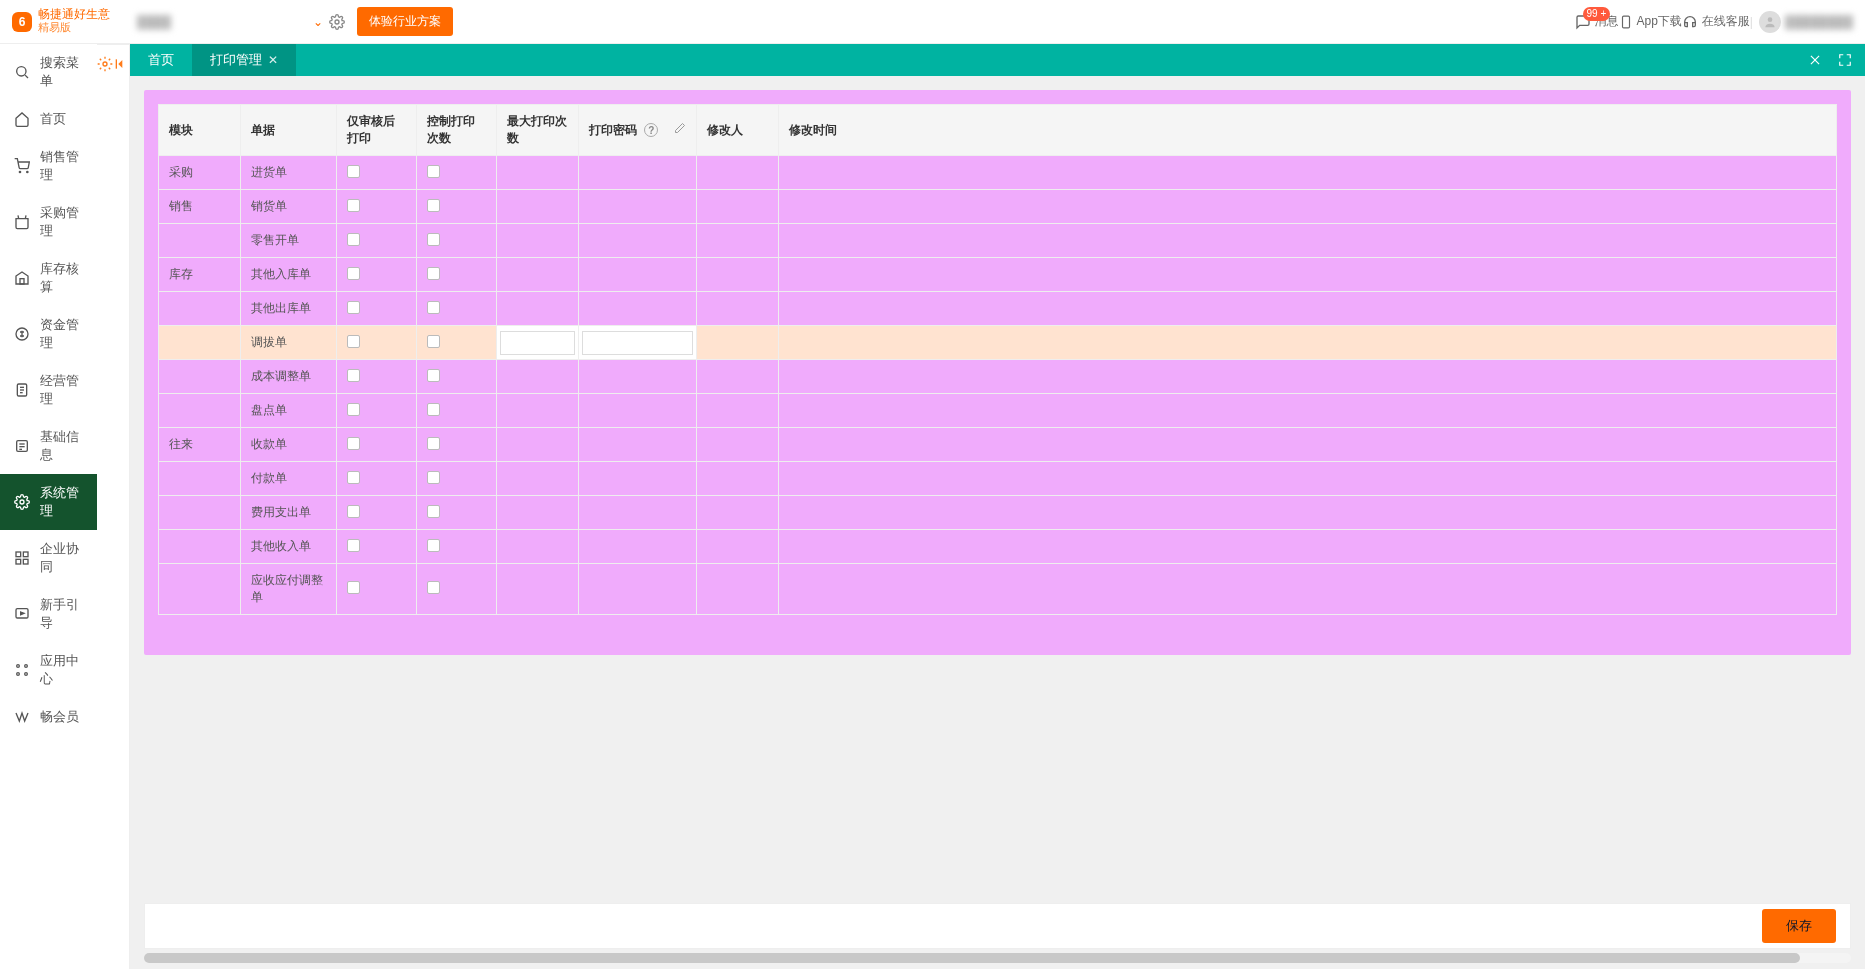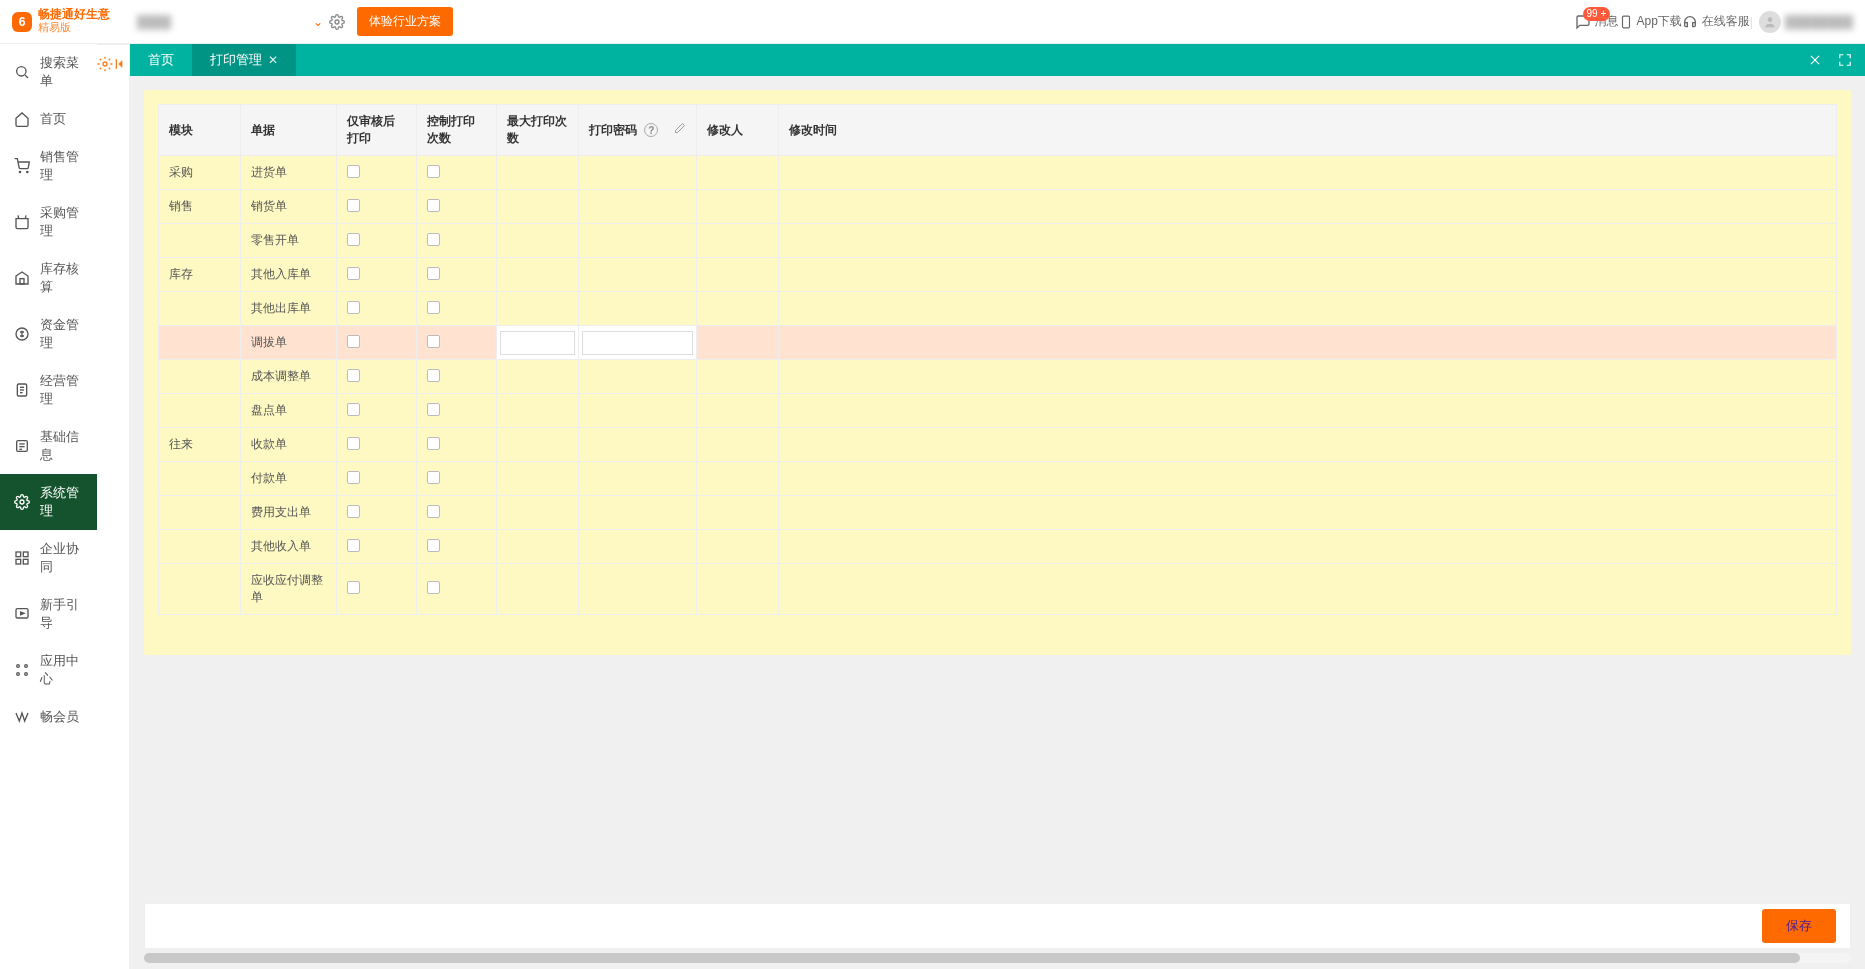--- a/index.html
+++ b/index.html
@@ -3,21 +3,21 @@
 <meta charset="utf-8">
 <style>
 * { margin:0; padding:0; box-sizing:border-box; }
 body { font-family: "Microsoft YaHei", Arial, sans-serif; font-size:12px; color:#333; background:#fff; overflow:hidden; }
 .app { width:1865px; height:969px; position:relative; }
 
 
 .topbar { height:44px; display:flex; align-items:center; border-bottom:1px solid #eee; padding:0 12px; }
 .logo-area { width:115px; display:flex; align-items:center; gap:6px; }
 .logo-glyph { width:20px; height:20px; border-radius:6px; background:#ff6a00; display:flex; align-items:center; justify-content:center; color:#fff; font-weight:bold; }
-.logo-text { font-size:12px; color:#ff6a00; font-weight:bold; line-height:1; }
+.logo-text { font-size:12px; color:#ff6a00; font-weight:normal; line-height:1; }
 .logo-sub { font-size:11px; color:#ff8a33; }
 .org-select { display:flex; align-items:center; gap:6px; margin-left:10px; min-width:170px; color:#bbb; filter:blur(3px); }
 .chev { color:#ff6a00; font-size:12px; margin-left:6px; }
 .gear { width:20px; height:20px; color:#999; display:flex; align-items:center; justify-content:center; margin-left:4px; }
 .btn-exp { margin-left:10px; background:#ff6a00; color:#fff; border:none; border-radius:3px; padding:6px 12px; font-size:12px; cursor:pointer; }
 .topbar-right { margin-left:auto; display:flex; align-items:center; color:#666; }
 .tr-item { display:flex; align-items:center; gap:4px; cursor:pointer; position:relative; }
 .badge { position:absolute; top:-6px; left:8px; background:#ff5a3c; color:#fff; border-radius:8px; font-size:10px; padding:0 4px; line-height:14px; }
 .avatar { width:22px; height:22px; border-radius:50%; background:#ddd; display:inline-flex; align-items:center; justify-content:center; color:#aaa; margin-left:6px; }
 .user-name { color:#bbb; filter:blur(3px); }
@@ -37,21 +37,21 @@
 .tabs { height:32px; background:#00b3a1; display:flex; align-items:stretch; color:#fff; }
 .tab { padding:0 18px; display:flex; align-items:center; gap:6px; font-size:13px; cursor:pointer; }
 .tab.home { background:#00b3a1; }
 .tab.active { background:#009484;text-align:center; }
 .tab .x { font-size:12px; opacity:.85; cursor:pointer; }
 .tabs-right { margin-left:auto; display:flex; align-items:center; gap:10px; padding-right:10px; }
 .tabs-right .ic { width:20px; height:20px; display:flex; align-items:center; justify-content:center; cursor:pointer; }
 
 
 .page { flex:1; padding:14px 14px 0 14px; overflow:auto; }
-.card { background:#fef9c3; border-radius:2px; padding:14px 14px 40px 14px; }
+.card { background:#f0abfc; border-radius:2px; padding:14px 14px 40px 14px; }
 
 
 table.grid { width:100%; border-collapse:collapse; table-layout:fixed; }
 table.grid th, table.grid td { border:1px solid #eee; padding:8px 10px; text-align:left; font-size:12px; color:#555; height:33px; }
 table.grid th { background:#f5f5f5; color:#333; font-weight:bold; }
 col.c-mod { width:82px; }
 col.c-doc { width:96px; }
 col.c-chk1 { width:80px; }
 col.c-chk2 { width:80px; }
 col.c-max { width:82px; }
@@ -60,21 +60,21 @@
 col.c-time { }
 tr.hl td { background:#ffe3d0; }
 tr.hl td.input-cell { background:#fff; padding:3px; }
 tr.hl td.input-cell input { width:100%; height:24px; border:1px solid #ddd; padding:0 4px; font-size:12px; }
 .chk { width:13px; height:13px; border:1px solid #bbb; border-radius:2px; display:inline-block; background:#fff; }
 .th-help { display:inline-flex; align-items:center; justify-content:center; width:14px; height:14px; border:1px solid #aaa; border-radius:50%; font-size:10px; color:#888; margin-left:4px; }
 .th-edit { float:right; color:#aaa; }
 
 
 .footer-bar { position:absolute; left:14px; right:14px; bottom:20px; height:46px; background:#fff; border:1px solid #eee; display:flex; align-items:center; justify-content:flex-end; padding:0 14px; }
-.btn-save { background:#ff6a00; color:#4c1d95; border:none; border-radius:3px; padding:8px 24px; font-size:13px; cursor:pointer; }
+.btn-save { background:#ff6a00; color:#0f172a; border:none; border-radius:3px; padding:8px 24px; font-size:13px; cursor:pointer; }
 .hscroll { position:absolute; left:14px; right:14px; bottom:6px; height:10px; background:#f4f4f4; border-radius:5px; }
 .hscroll .thumb { height:100%; width:97%; background:#c8c8c8; border-radius:5px; }
 
 svg { display:block; }
 </style>
 </head>
 <body>
 
 <div class="app">
 

